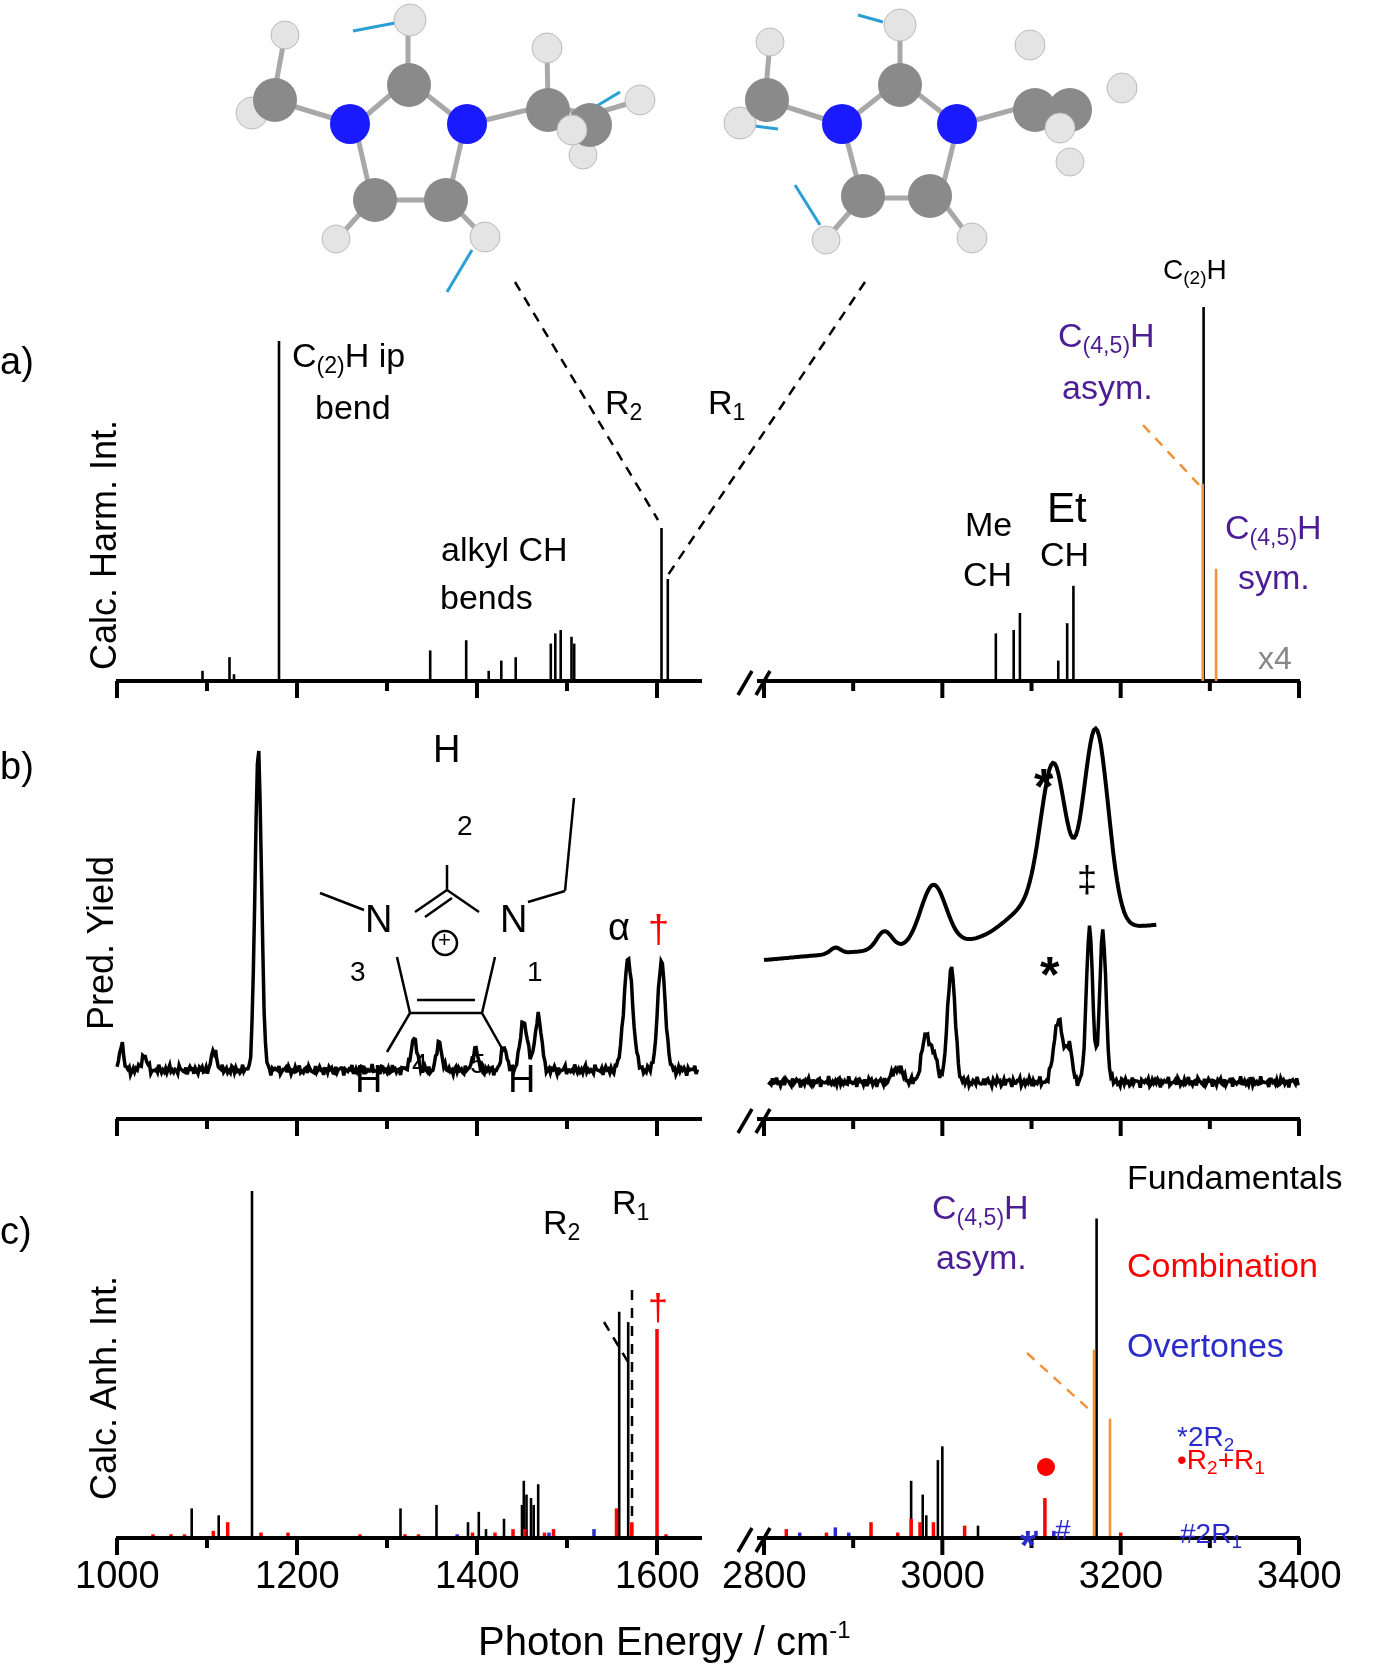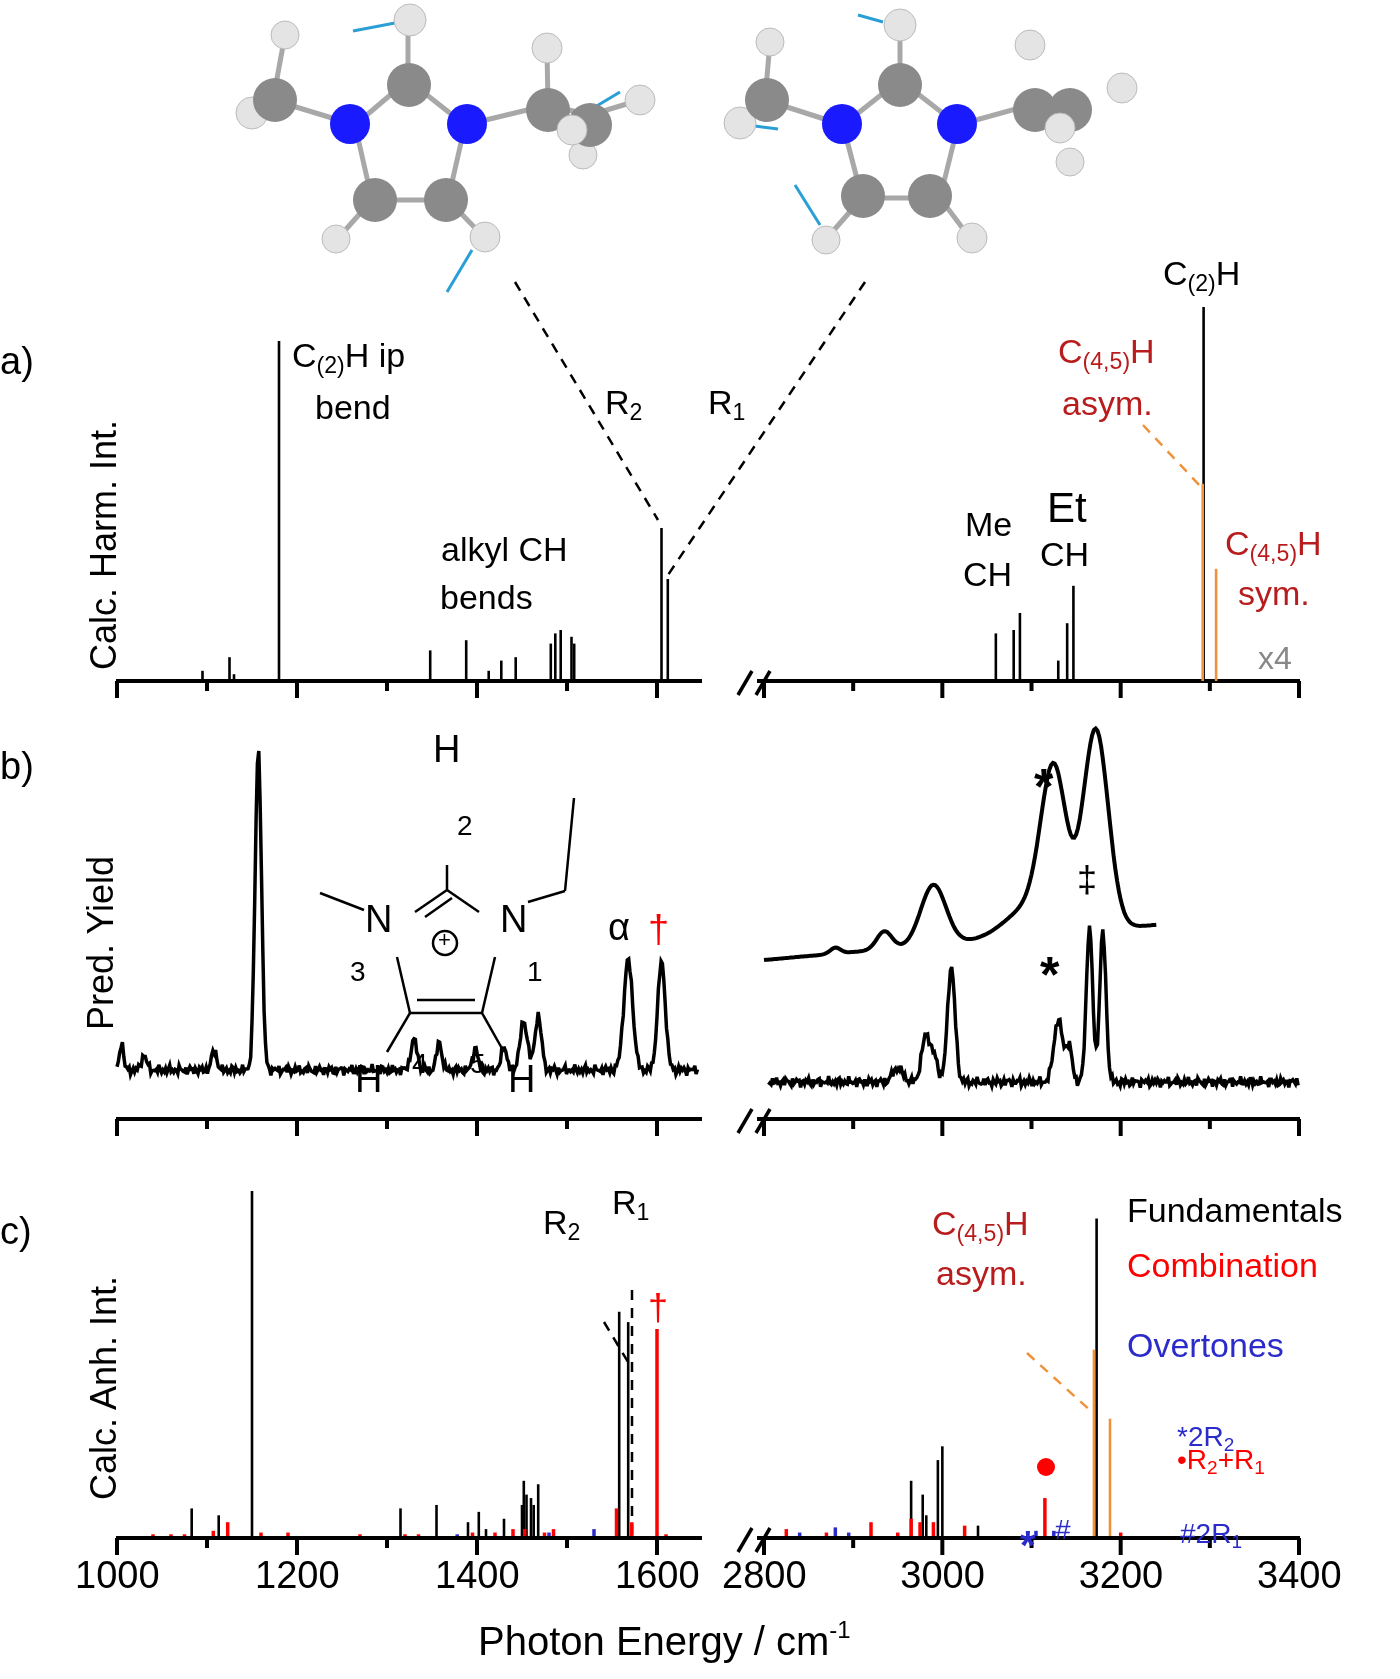--- a/index.html
+++ b/index.html
@@ -2,21 +2,21 @@
 <html><head>
 <meta charset="utf-8">
 <style>
   html,body{margin:0;padding:0;background:#ffffff;}
   body{width:1400px;height:1679px;position:relative;overflow:hidden;font-family:"Liberation Sans",sans-serif;}
   #fig{position:absolute;left:0;top:0;width:1400px;height:1679px;}
   .abs{position:absolute;font-family:"Liberation Sans",sans-serif;color:#000;white-space:nowrap;line-height:1;}
   .ylab{position:absolute;transform:rotate(-90deg);transform-origin:left top;font-size:36px;white-space:nowrap;}
   .panel-letter{font-size:38px;}
   .tick-label{font-size:38px;}
-  .orange{color:#b91c1c;margin-top:16px;}
+  .orange{color:#4c1d95;}
   .red{color:#ff0000;}
   .blue{color:#2b2bcc;margin-top:28px;}
   .gray{color:#888888;text-align:right;}
   sub{font-size:0.68em;vertical-align:-0.25em;}
   sup{font-size:0.6em;vertical-align:0.7em;}
 </style>
 </head>
 <body>
 
 <svg id="fig" width="1400" height="1679" viewBox="0 0 1400 1679" xmlns="http://www.w3.org/2000/svg">
@@ -296,21 +296,21 @@
 <div class="abs" style="left:292px;top:338px;font-size:34px"><span>C</span><sub>(2)</sub><span>H ip</span></div>
 <div class="abs" style="left:315px;top:390px;font-size:34px">bend</div>
 <div class="abs" style="left:441px;top:532px;font-size:34px">alkyl CH</div>
 <div class="abs" style="left:440px;top:580px;font-size:34px">bends</div>
 <div class="abs" style="left:605px;top:385px;font-size:34px"><span>R</span><sub>2</sub></div>
 <div class="abs" style="left:708px;top:385px;font-size:34px"><span>R</span><sub>1</sub></div>
 <div class="abs" style="left:965px;top:507px;font-size:34px">Me</div>
 <div class="abs" style="left:963px;top:557px;font-size:34px">CH</div>
 <div class="abs" style="left:1047px;top:487px;font-size:42px">Et</div>
 <div class="abs" style="left:1040px;top:537px;font-size:34px">CH</div>
-<div class="abs" style="left:1163px;top:256px;font-size:34px"><span>C</span><sub>(2)</sub><span>H</span></div>
+<div class="abs" style="left:1163px;top:256px;font-size:28px"><span>C</span><sub>(2)</sub><span>H</span></div>
 <div class="abs orange" style="left:1058px;top:318px;font-size:34px"><span>C</span><sub>(4,5)</sub><span>H</span></div>
 <div class="abs orange" style="left:1062px;top:370px;font-size:34px">asym.</div>
 <div class="abs orange" style="left:1225px;top:510px;font-size:34px"><span>C</span><sub>(4,5)</sub><span>H</span></div>
 <div class="abs orange" style="left:1238px;top:560px;font-size:34px">sym.</div>
 <div class="abs gray" style="left:1258px;top:642px;font-size:32px">x4</div>
 
 <div class="abs" style="left:433px;top:730px;font-size:38px">H</div>
 <div class="abs" style="left:457px;top:812px;font-size:28px">2</div>
 <div class="abs" style="left:365px;top:900px;font-size:38px">N</div>
 <div class="abs" style="left:500px;top:900px;font-size:38px">N</div>
@@ -326,21 +326,21 @@
 <div class="abs red" style="left:648px;top:910px;font-size:38px">†</div>
 <div class="abs" style="left:1034px;top:762px;font-size:50px;font-weight:bold">*</div>
 <div class="abs" style="left:1077px;top:862px;font-size:36px">‡</div>
 <div class="abs" style="left:1040px;top:950px;font-size:50px;font-weight:bold">*</div>
 
 <div class="abs" style="left:543px;top:1205px;font-size:34px"><span>R</span><sub>2</sub></div>
 <div class="abs" style="left:612px;top:1185px;font-size:34px"><span>R</span><sub>1</sub></div>
 <div class="abs red" style="left:648px;top:1290px;font-size:36px">†</div>
 <div class="abs orange" style="left:932px;top:1190px;font-size:34px"><span>C</span><sub>(4,5)</sub><span>H</span></div>
 <div class="abs orange" style="left:936px;top:1240px;font-size:34px">asym.</div>
-<div class="abs" style="left:1127px;top:1193px;font-size:34px">Fundamentals</div>
+<div class="abs" style="left:1127px;top:1160px;font-size:34px">Fundamentals</div>
 <div class="abs red" style="left:1127px;top:1248px;font-size:34px">Combination</div>
 <div class="abs blue" style="left:1127px;top:1300px;font-size:34px">Overtones</div>
 <div class="abs blue" style="left:1177px;top:1395px;font-size:28px"><span>*2R</span><sub>2</sub></div>
 <div class="abs red" style="left:1177px;top:1446px;font-size:28px"><span>•R</span><sub>2</sub><span>+R</span><sub>1</sub></div>
 <div class="abs blue" style="left:1180px;top:1492px;font-size:28px"><span>#2R</span><sub>1</sub></div>
 <div class="abs blue" style="left:1020px;top:1497px;font-size:40px;font-weight:bold">*</div>
 <div class="abs blue" style="left:1055px;top:1488px;font-size:28px">#</div>
 <div class="abs" style="left:1037px;top:1458px;width:18px;height:18px;border-radius:50%;background:#ff0000"></div>
 
 <div id="xtick-labels">

